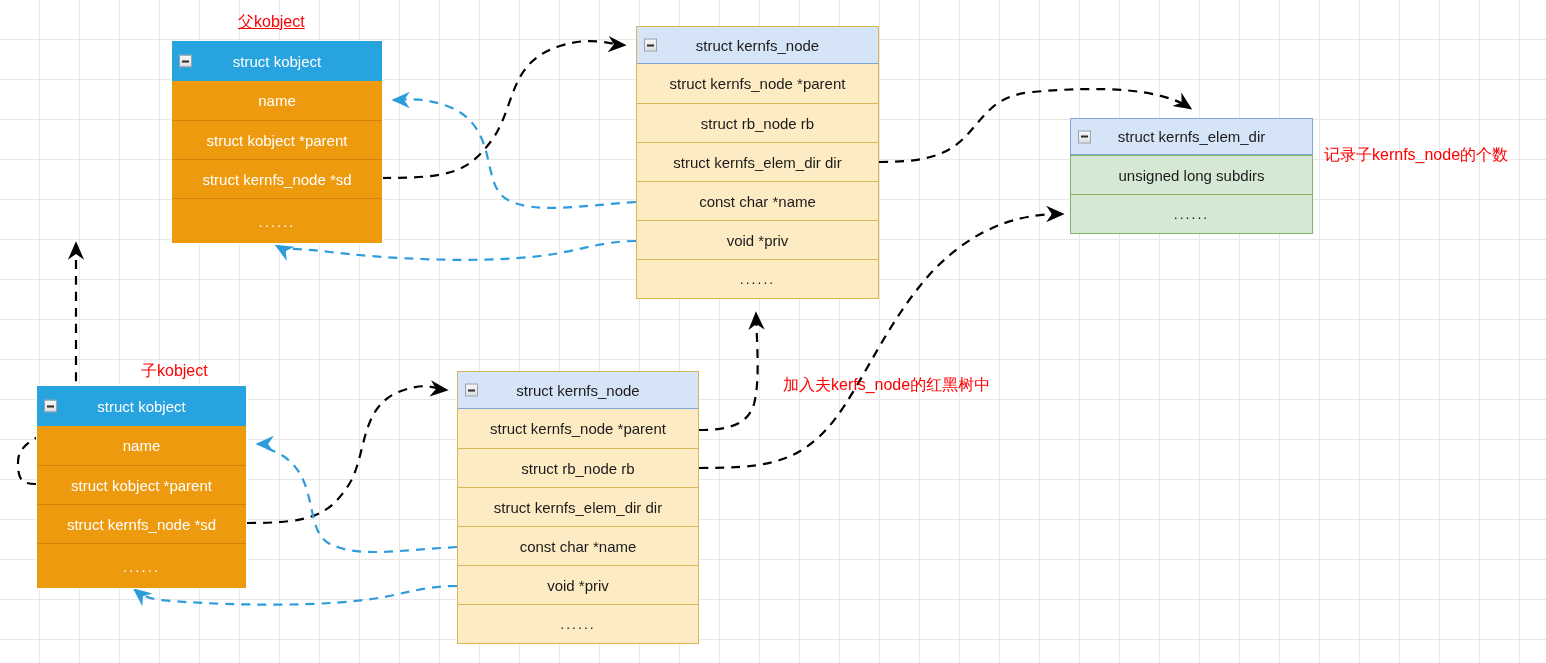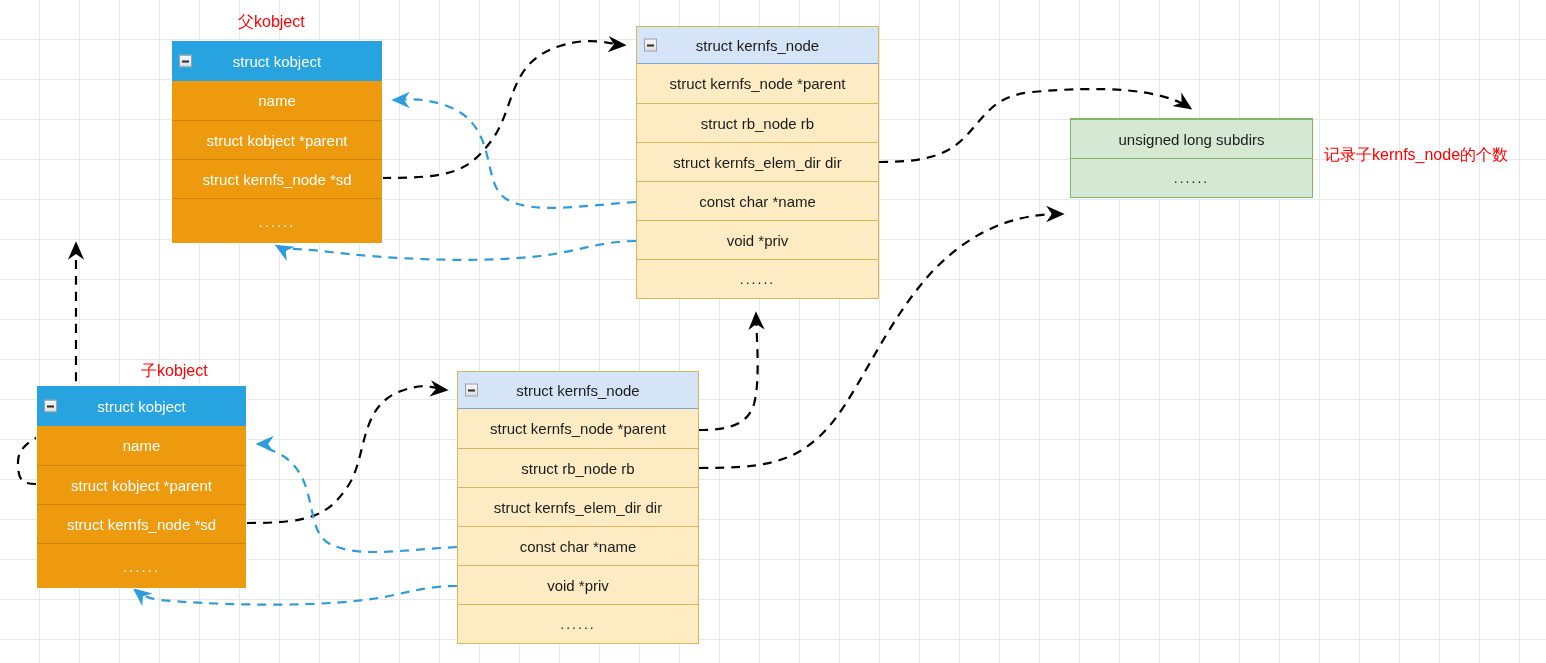--- a/index.html
+++ b/index.html
@@ -161,21 +161,21 @@
       <path d="M247,523 C310,523 328,516 348,486 C368,456 358,404 404,390 C428,382 436,389 446,390" stroke="#000000" stroke-dasharray="9,7" marker-end="url(#ah-black)"></path>
 
       <path d="M457,547 C400,550 358,558 330,544 C302,530 322,474 276,452 C252,442 266,444 258,444" stroke="#2D9CDB" stroke-dasharray="9,7" marker-end="url(#ah-blue)"></path>
 
       <path d="M457,586 C420,586 400,596 364,600 C300,608 200,604 160,600 C146,598 140,594 135,590" stroke="#2D9CDB" stroke-dasharray="9,7" marker-end="url(#ah-blue)"></path>
 
       <path d="M36,484 C20,484 18,478 18,462 C18,436 60,432 70,420 C76,412 76,400 76,370 C76,320 76,280 76,244" stroke="#000000" stroke-dasharray="9,7" marker-end="url(#ah-black)"></path>
     </g>
   </svg>
 
-  <div class="anno" style="left:238px; top:12px;">父kobject</div>
+  <div class="anno" style="left:238px; top:12px;text-decoration:underline;">父kobject</div>
 
   <div class="node kobj" style="left:171px; top:40px; width:212px;">
     <div class="hdr">
       <span class="collapse-icon">
           <i></i>
         </span>
       <span>struct kobject</span>
     </div>
     <div class="row first">
       <span>name</span>
@@ -212,30 +212,37 @@
     </div>
     <div class="row">
       <span>void *priv</span>
     </div>
     <div class="row dots">
       <span>......</span>
     </div>
   </div>
 
   <div class="node ked" style="left:1070px; top:118px; width:243px;">
+    <div class="hdr">
+      <span class="collapse-icon">
+          <i></i>
+        </span>
+      <span>struct kernfs_elem_dir</span>
+    </div>
     <div class="row">
       <span>unsigned long subdirs</span>
     </div>
     <div class="row dots">
       <span>......</span>
     </div>
   </div>
 
   <div class="anno" style="left:1324px; top:145px;">记录子kernfs_node的个数</div>
 
+  <div class="anno" style="left:783px; top:375px;">加入夫kerfs_node的红黑树中</div>
 
   <div class="anno" style="left:117px; top:361px;margin-left:24px;">子kobject</div>
 
   <div class="node kobj" style="left:36px; top:385px; width:211px;">
     <div class="hdr">
       <span class="collapse-icon">
           <i></i>
         </span>
       <span>struct kobject</span>
     </div>

